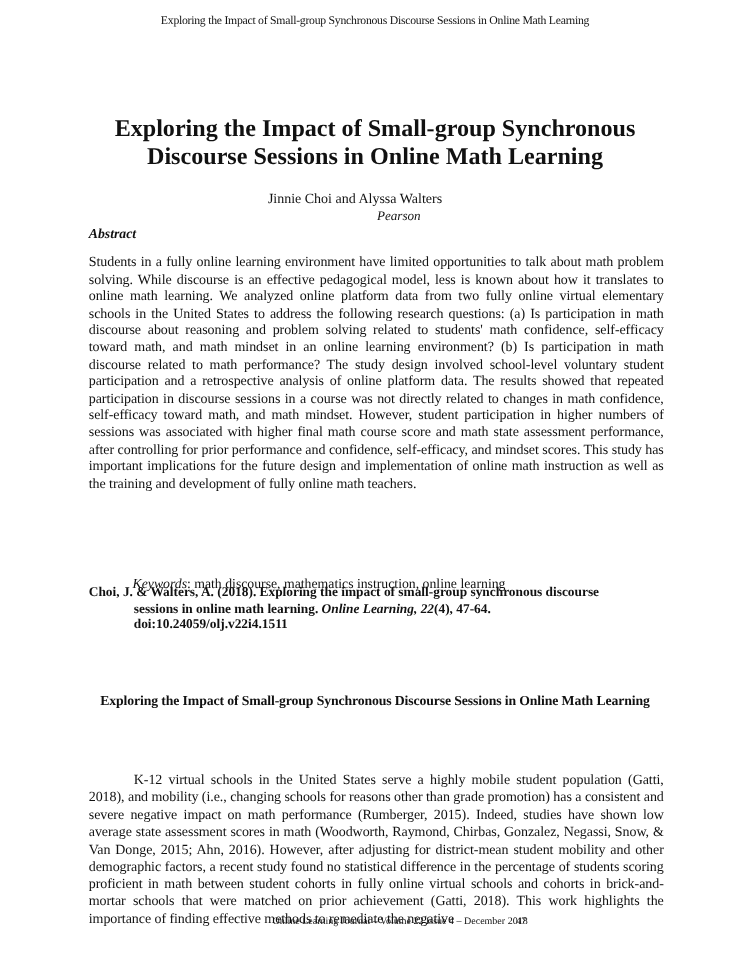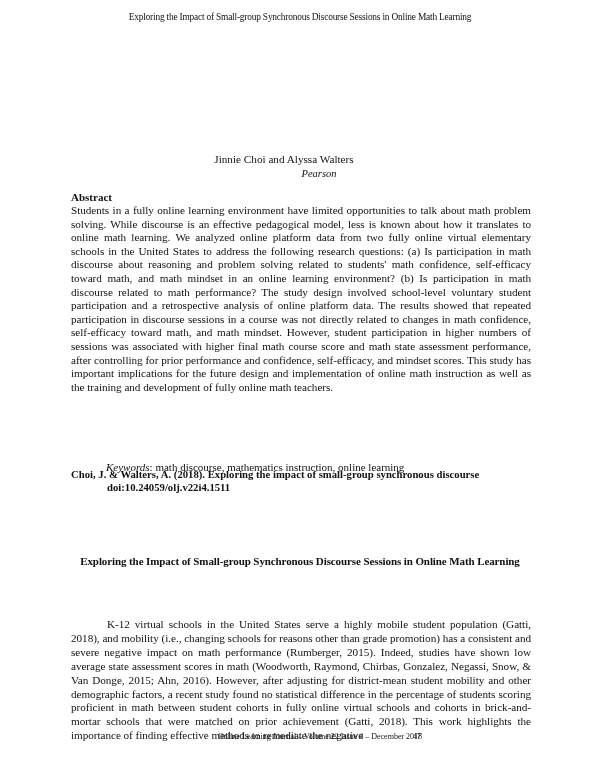--- a/index.html
+++ b/index.html
@@ -3,52 +3,55 @@
 <meta charset="utf-8">
 <style>
   html, body { margin: 0; padding: 0; background: #ffffff; }
   body { width: 600px; height: 776px; position: relative; overflow: hidden;
          font-family: "Liberation Serif", "DejaVu Serif", serif; color: #111; }
   .abs { position: absolute; }
   .running-header { top: 12px; left: 0; width: 600px; text-align: center; font-size: 9.4px; letter-spacing: -0.2px; }
   .title { top: 93px; left: 0; width: 600px; text-align: center; font-weight: bold; font-size: 19.3px; line-height: 22px; }
   .authors { top: 153px; left: 0; width: 568px; text-align: center; font-size: 11.2px; }
   .affiliation { top: 168px; left: 0; width: 600px; text-align: center; font-size: 10.5px; font-style: italic; margin-left: 19px; }
-  .abstract-heading { top: 191px; left: 71px; font-weight: bold; font-size: 11px; }
+  .abstract-heading { top: 181px; left: 71px; font-weight: bold; font-size: 11px; font-style: italic; }
   .abstract-body { top: 204px; left: 71px; width: 460px; font-size: 11.2px; line-height: 13.6px; text-align: justify; letter-spacing: -0.05px; }
   .keywords { top: 461px; left: 106px; font-size: 11px; }
   .keywords em { font-style: italic; text-align: center; }
   .citation { top: 469px; left: 71px; width: 460px; font-size: 10.7px; line-height: 12.6px; font-weight: bold; }
   .citation .line1 { display: block; }
   .citation .cont { display: block; padding-left: 36px; }
   .citation em { font-style: italic; }
   .section-heading { top: 555px; left: 0; width: 600px; text-align: center; font-weight: bold; font-size: 11px; letter-spacing: -0.1px; }
   .body-para { top: 570px; left: 71px; width: 460px; font-size: 11.2px; line-height: 13.9px; text-align: justify; text-indent: 36px; letter-spacing: -0.05px; margin-top: 48px; }
   .footer { top: 732px; left: 0; width: 600px; font-size: 8px; }
   .footer .journal { position: absolute; left: 175px; padding-left: 43px; }
   .footer .page-num { position: absolute; left: 413px; }
 </style>
 </head>
 <body>
 
 <div class="abs running-header">Exploring the Impact of Small-group Synchronous Discourse Sessions in Online Math Learning</div>
 
 <div class="abs title">
+  <div>Exploring the Impact of Small-group Synchronous</div>
+  <div>Discourse Sessions in Online Math Learning</div>
 </div>
 
 <div class="abs authors">Jinnie Choi and Alyssa Walters</div>
 <div class="abs affiliation">Pearson</div>
 
 <div class="abs abstract-heading">Abstract</div>
 <div class="abs abstract-body">Students in a fully online learning environment have limited opportunities to talk about math problem solving. While discourse is an effective pedagogical model, less is known about how it translates to online math learning. We analyzed online platform data from two fully online virtual elementary schools in the United States to address the following research questions: (a) Is participation in math discourse about reasoning and problem solving related to students' math confidence, self-efficacy toward math, and math mindset in an online learning environment? (b) Is participation in math discourse related to math performance? The study design involved school-level voluntary student participation and a retrospective analysis of online platform data. The results showed that repeated participation in discourse sessions in a course was not directly related to changes in math confidence, self-efficacy toward math, and math mindset. However, student participation in higher numbers of sessions was associated with higher final math course score and math state assessment performance, after controlling for prior performance and confidence, self-efficacy, and mindset scores. This study has important implications for the future design and implementation of online math instruction as well as the training and development of fully online math teachers.</div>
 
 <div class="abs keywords"><em>Keywords</em><span>: math discourse, mathematics instruction, online learning</span></div>
 
 <div class="abs citation" style="top:468px;">
   <span class="line1">Choi, J. &amp; Walters, A. (2018). Exploring the impact of small-group synchronous discourse</span>
+  <span class="cont"><span>sessions in online math learning. </span><em>Online Learning, 22</em><span>(4), 47-64.</span></span>
   <span class="cont">doi:10.24059/olj.v22i4.1511</span>
 </div>
 
 <div class="abs section-heading">Exploring the Impact of Small-group Synchronous Discourse Sessions in Online Math Learning</div>
 <div class="abs body-para">K-12 virtual schools in the United States serve a highly mobile student population (Gatti, 2018), and mobility (i.e., changing schools for reasons other than grade promotion) has a consistent and severe negative impact on math performance (Rumberger, 2015). Indeed, studies have shown low average state assessment scores in math (Woodworth, Raymond, Chirbas, Gonzalez, Negassi, Snow, &amp; Van Donge, 2015; Ahn, 2016). However, after adjusting for district-mean student mobility and other demographic factors, a recent study found no statistical difference in the percentage of students scoring proficient in math between student cohorts in fully online virtual schools and cohorts in brick-and-mortar schools that were matched on prior achievement (Gatti, 2018). This work highlights the importance of finding effective methods to remediate the negative</div>
 
 <div class="abs footer">
   <span class="journal">Online Learning Journal – Volume 22 Issue 4 – December 2018</span>
   <span class="page-num">47</span>
 </div>

